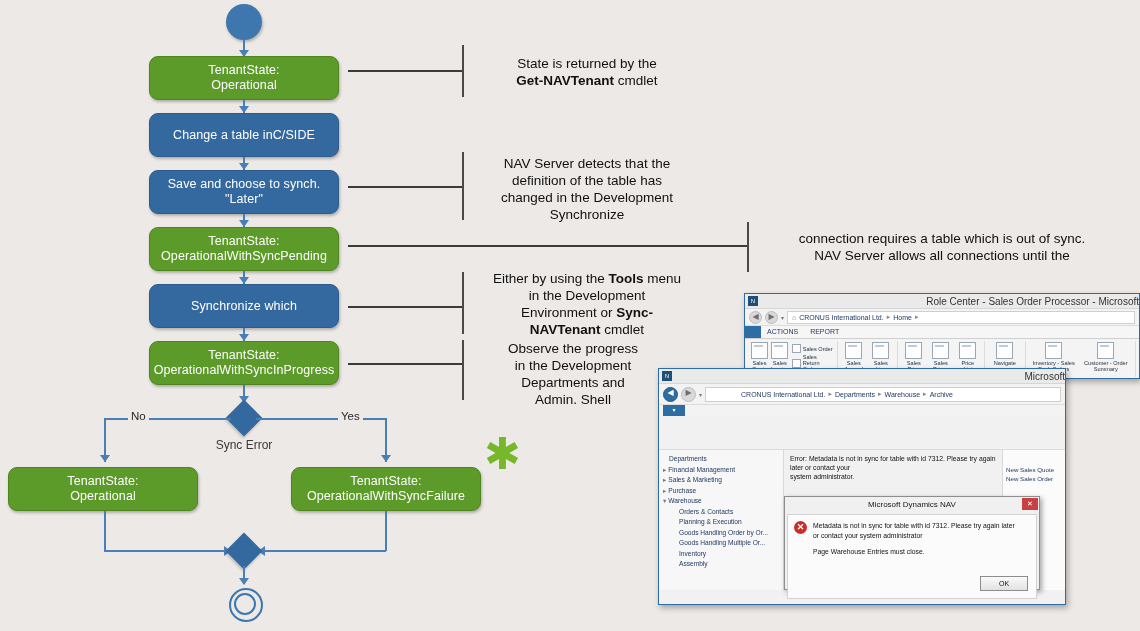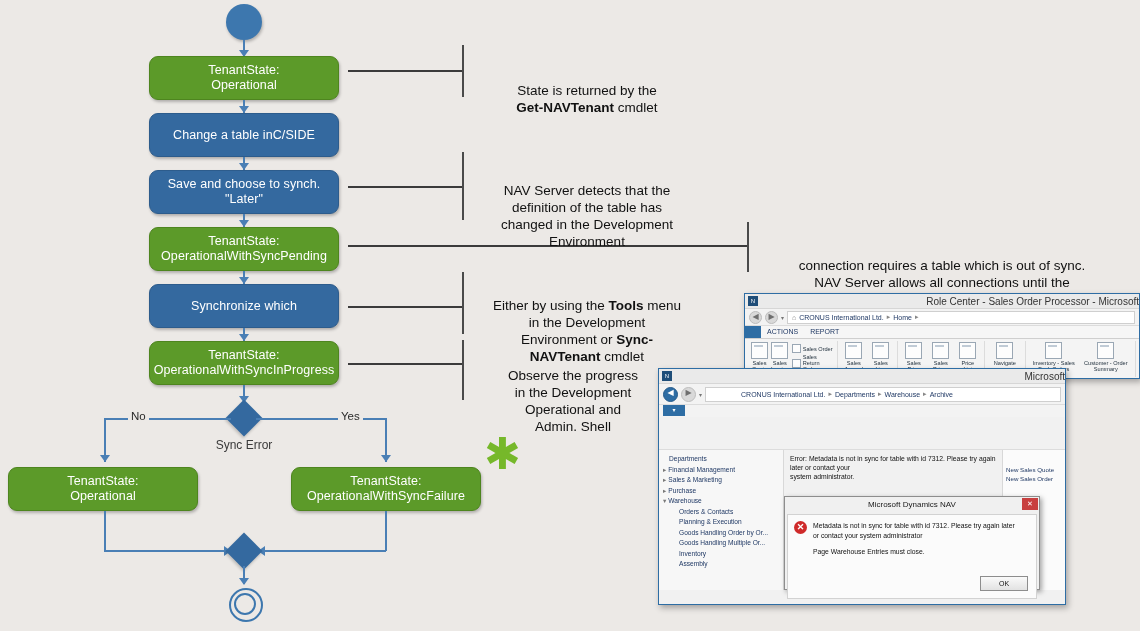--- a/index.html
+++ b/index.html
@@ -88,21 +88,20 @@
   .brk-v{position:absolute;width:1.5px;background:#4a4a4a;}
   .brk-h{position:absolute;height:1.5px;background:#3b3b3b;}
 
   
   .note{
     position:absolute;
     text-align:center;
     color:#111111;
     font-size:13.5px;
     line-height:17px;
-    margin-top:27px;
   }
   .note b{font-weight:bold;}
 
   
   .asterisk{
     position:absolute;
     color:#76b82a;
     font-size:44px;
     line-height:44px;
     font-weight:bold;
@@ -354,34 +353,34 @@
 
   <div class="note" style="left:473px;top:55px;width:228px;">
     <div>State is returned by the</div>
     <div><b>Get-NAVTenant</b><span> cmdlet</span></div>
   </div>
 
   <div class="note" style="left:473px;top:155px;width:228px;">
     <div>NAV Server detects that the</div>
     <div>definition of the table has</div>
     <div>changed in the Development</div>
-    <div>Environment</div>
+    <div>Synchronize</div>
   </div>
 
   <div class="note" style="left:473px;top:270px;width:228px;">
     <div><span>Either by using the </span><b>Tools</b><span> menu</span></div>
     <div>in the Development</div>
     <div><span>Environment or </span><b>Sync-</b></div>
     <div><b>NAVTenant</b><span> cmdlet</span></div>
   </div>
 
   <div class="note" style="left:473px;top:340px;width:200px;">
     <div>Observe the progress</div>
     <div>in the Development</div>
-    <div>Operational and</div>
+    <div>Departments and</div>
     <div>Admin. Shell</div>
   </div>
 
   <div class="note" style="left:762px;top:230px;width:360px;">
     <div>connection requires a table which is out of sync.</div>
     <div>NAV Server allows all connections until the</div>
   </div>
 
   <div class="navwin" style="left:744px;top:293px;width:394px;height:84px;">
     <div class="win-title">

